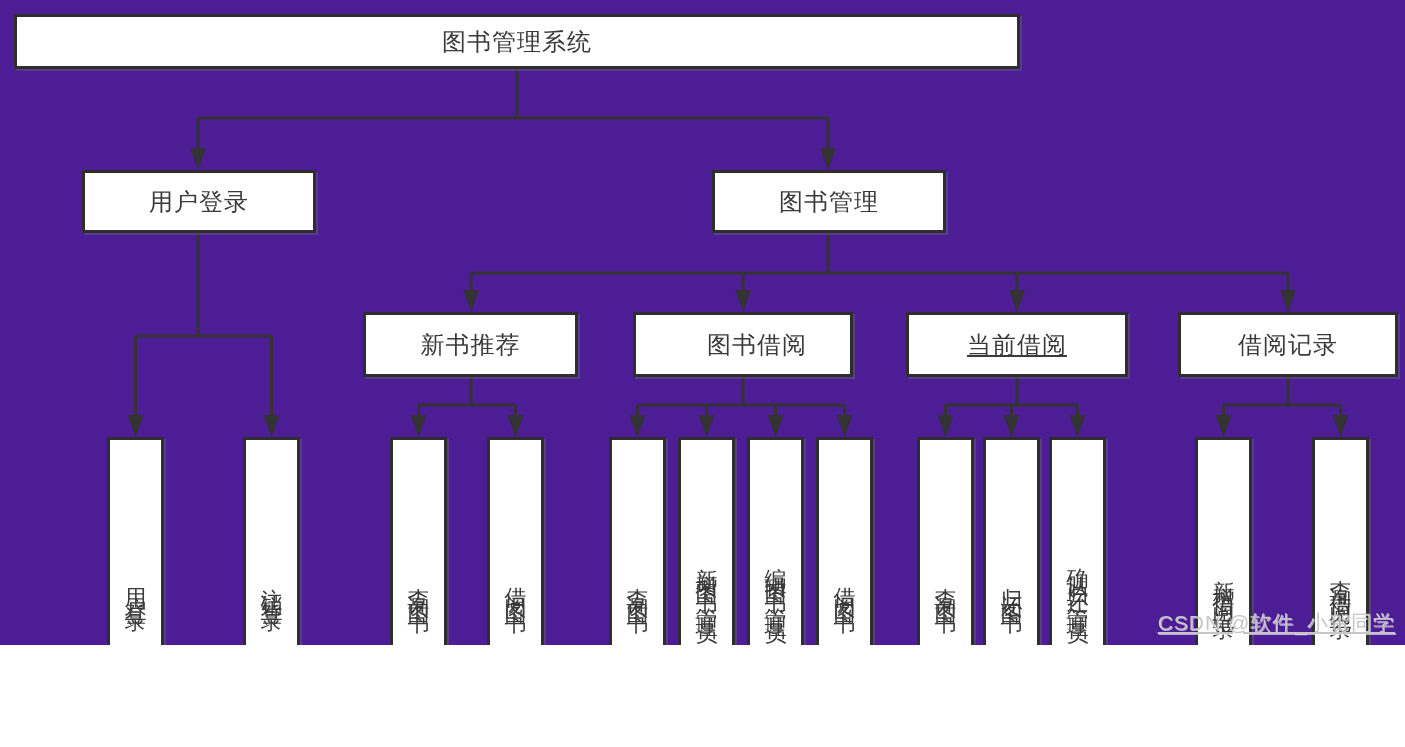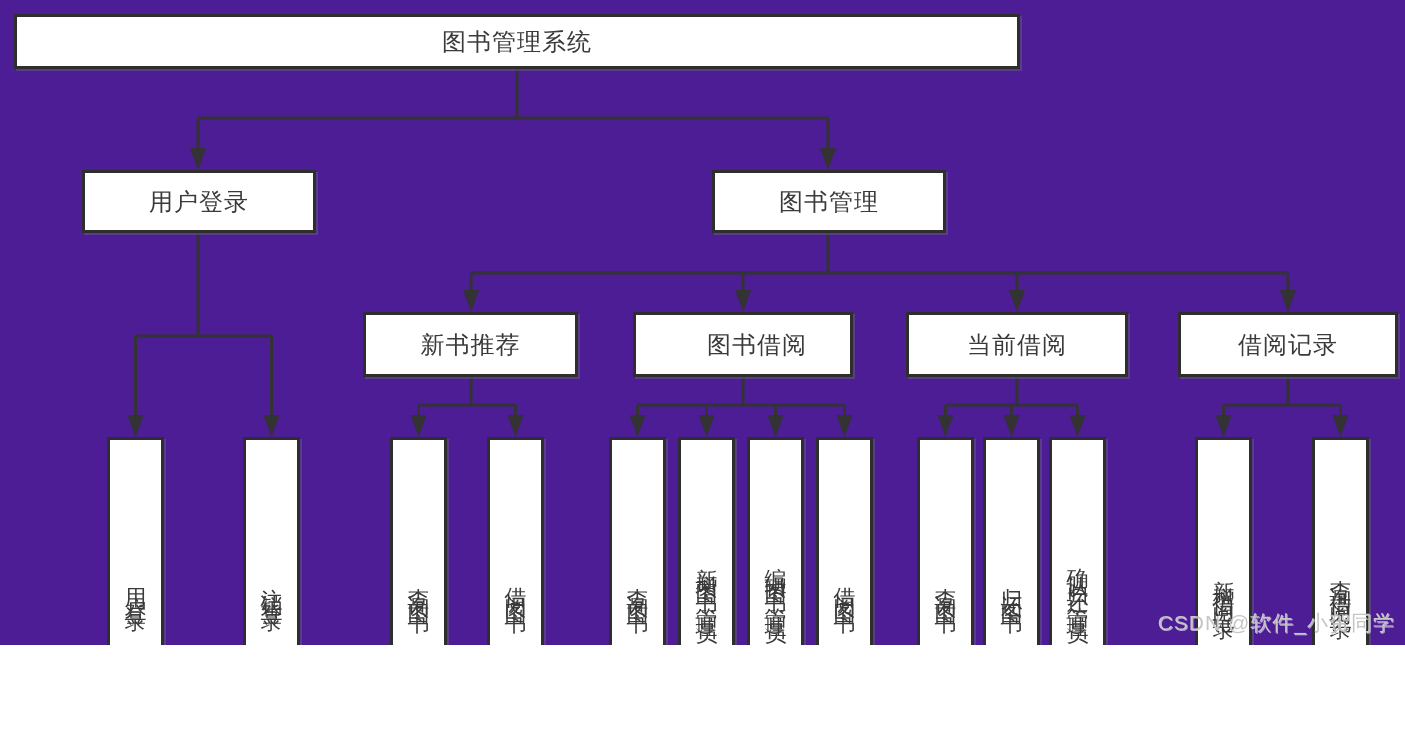--- a/index.html
+++ b/index.html
@@ -48,31 +48,32 @@
   }
   .watermark {
     position: absolute;
     right: 10px;
     bottom: 8px;
     font-size: 21px;
     color: #c6c6c6;
     letter-spacing: 1px;
     z-index: 5;
     text-shadow: 1px 1px 0 rgba(255,255,255,0.6);
+    text-decoration: underline;
   }
 
   
   .n-root  { left: 14px;  top: 14px;  width: 1006px; height: 55px; }
 
   .n-l2a   { left: 82px;  top: 170px; width: 234px;  height: 63px; }
   .n-l2b   { left: 712px; top: 170px; width: 234px;  height: 63px; text-align: center; }
 
   .n-l3a   { left: 363px;  top: 312px; width: 215px; height: 65px; }
   .n-l3b   { left: 633px;  top: 312px; width: 220px; height: 65px; padding-left: 28px; }
-  .n-l3c   { left: 906px;  top: 312px; width: 222px; height: 65px; }
+  .n-l3c   { left: 906px;  top: 312px; width: 222px; height: 65px; text-decoration: underline; }
   .n-l3d   { left: 1178px; top: 312px; width: 220px; height: 65px; }
 
   .vnode   { top: 437px; width: 57px; height: 298px; }
   .n-a1 { left: 107px; }
   .n-a2 { left: 243px; }
   .n-b1 { left: 390px; }
   .n-b2 { left: 487px; }
   .n-c1 { left: 609px; }
   .n-c2 { left: 678px; }
   .n-c3 { left: 747px; }

